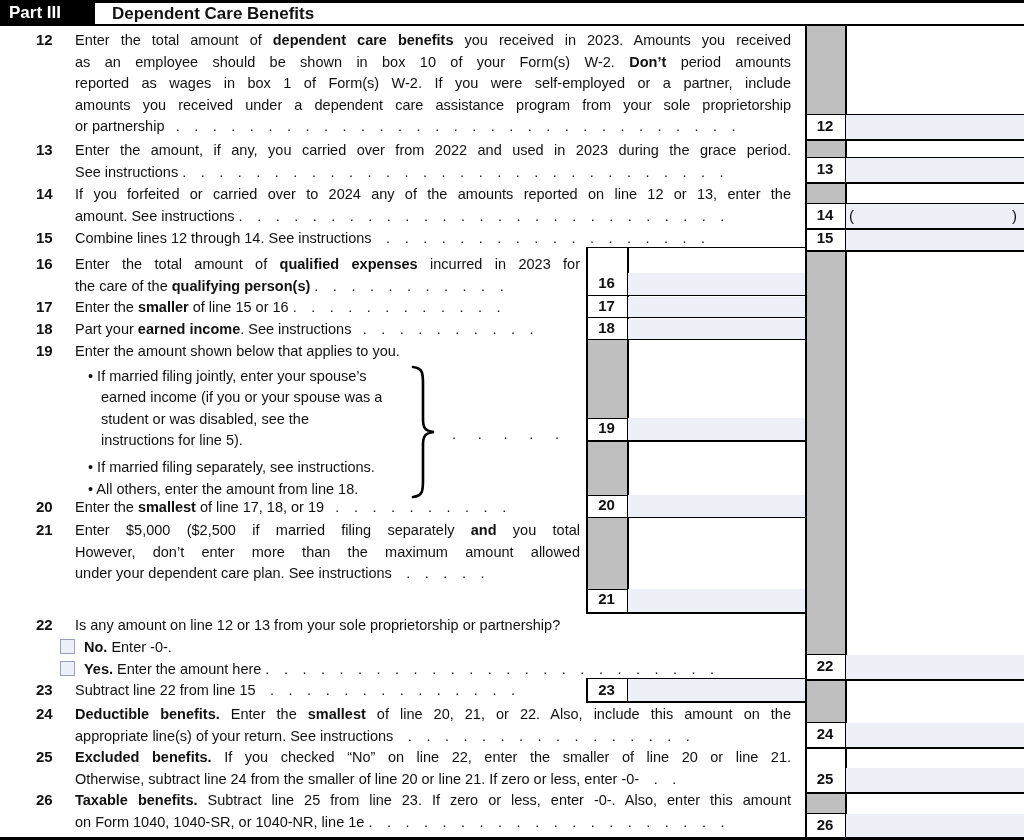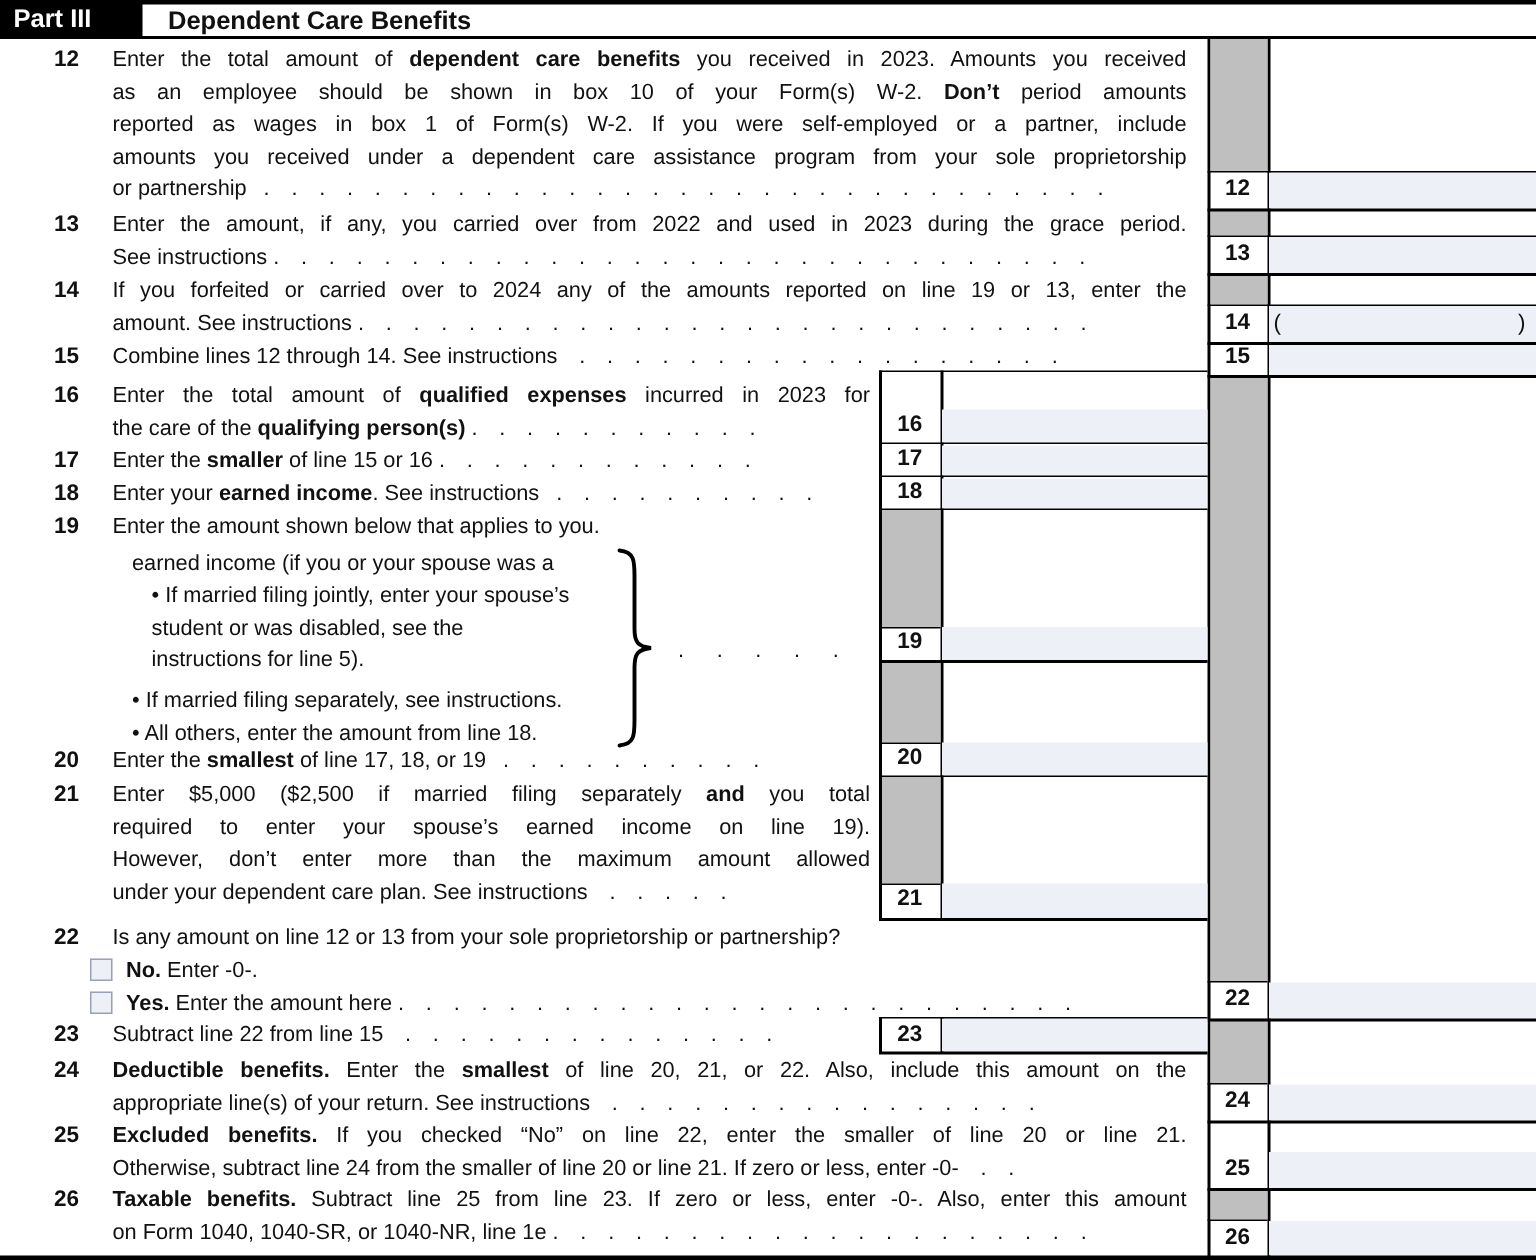--- a/index.html
+++ b/index.html
@@ -141,63 +141,62 @@
       <div class="jl"><span>as an employee should be shown in box 10 of your Form(s) W-2. </span><b>Don’t</b><span> period amounts</span></div>
       <div class="jl"><span>reported as wages in box 1 of Form(s) W-2. If you were self-employed or a partner, include</span></div>
       <div class="jl"><span>amounts you received under a dependent care assistance program from your sole proprietorship</span></div>
       <div><span>or partnership  . . . . . . . . . . . . . . . . . . . . . . . . . . . . . . .</span></div>
     </div>
   <div class="abs pl" style="left:75px;top:140px;width:716px">
       <div class="jl"><span>Enter the amount, if any, you carried over from 2022 and used in 2023 during the grace period.</span></div>
       <div><span>See instructions . . . . . . . . . . . . . . . . . . . . . . . . . . . . . .</span></div>
     </div>
   <div class="abs pl" style="left:75px;top:184px;width:716px">
-      <div class="jl"><span>If you forfeited or carried over to 2024 any of the amounts reported on line 19 or 13, enter the</span></div>
+      <div class="jl"><span>If you forfeited or carried over to 2024 any of the amounts reported on line 12 or 13, enter the</span></div>
       <div><span>amount. See instructions . . . . . . . . . . . . . . . . . . . . . . . . . . .</span></div>
     </div>
   <div class="abs pl" style="left:75px;top:228px;width:716px">
       <div><span>Combine lines 12 through 14. See instructions . . . . . . . . . . . . . . . . . .</span></div>
     </div>
   <div class="abs pl" style="left:75px;top:254px;width:505px">
       <div class="jl"><span>Enter the total amount of </span><b>qualified expenses</b><span> incurred in 2023 for</span></div>
       <div><span>the care of the </span><b>qualifying person(s)</b><span> . . . . . . . . . . .</span></div>
     </div>
   <div class="abs pl" style="left:75px;top:297px;width:505px">
       <div><span>Enter the </span><b>smaller</b><span> of line 15 or 16 . . . . . . . . . . . .</span></div>
     </div>
   <div class="abs pl" style="left:75px;top:319px;width:505px">
-      <div><span>Enter your </span><b>earned income</b><span>. See instructions  . . . . . . . . . .</span></div>
+      <div><span>Part your </span><b>earned income</b><span>. See instructions  . . . . . . . . . .</span></div>
     </div>
 
   <div class="abs pl" style="left:75px;top:341px;width:505px">
       <div><span>Enter the amount shown below that applies to you.</span></div>
     </div>
   <div class="abs bullets" style="left:88px;top:366px;width:360px">
+      <div><span>• If married filing jointly, enter your spouse’s</span></div>
       <div><span>earned income (if you or your spouse was a</span></div>
-      <div><span>• If married filing jointly, enter your spouse’s</span></div>
       <div><span>student or was disabled, see the</span></div>
       <div><span>instructions for line 5).</span></div>
     </div>
   <div class="abs bullets" style="left:88px;top:457px;width:360px">
       <div><span>• If married filing separately, see instructions.</span></div>
     </div>
   <div class="abs bullets" style="left:88px;top:479px;width:360px">
       <div><span>• All others, enter the amount from line 18.</span></div>
     </div>
   <svg class="abs" style="left:410px;top:364px" width="28" height="136" viewBox="0 0 28 136">
     <path d="M3 3 C13 4 13 10 13 20 L13 55 C13 64 15 67 24 68 C15 69 13 72 13 81 L13 116 C13 126 13 132 3 133" fill="none" stroke="#000" stroke-width="2.6" stroke-linecap="round"></path>
   </svg>
   <div class="abs" style="left:452px;top:426px">.  .  .  .  .</div>
 
   <div class="abs pl" style="left:75px;top:497px;width:505px">
       <div><span>Enter the </span><b>smallest</b><span> of line 17, 18, or 19  . . . . . . . . . .</span></div>
     </div>
   <div class="abs pl" style="left:75px;top:520px;width:505px">
       <div class="jl"><span>Enter $5,000 ($2,500 if married filing separately </span><b>and</b><span> you total</span></div>
-      <div class="jl"><span>required to enter your spouse’s earned income on line 19).</span></div>
       <div class="jl"><span>However, don’t enter more than the maximum amount allowed</span></div>
       <div><span>under your dependent care plan. See instructions . . . . .</span></div>
     </div>
 
   <div class="abs pl" style="left:75px;top:615px;width:716px">
       <div><span>Is any amount on line 12 or 13 from your sole proprietorship or partnership?</span></div>
     </div>
   <div class="checkbox" style="left:60px;top:639px"></div>
   <div class="abs pl" style="left:84px;top:637px;width:700px">
       <div><span></span><b>No.</b><span> Enter -0-.</span></div>

